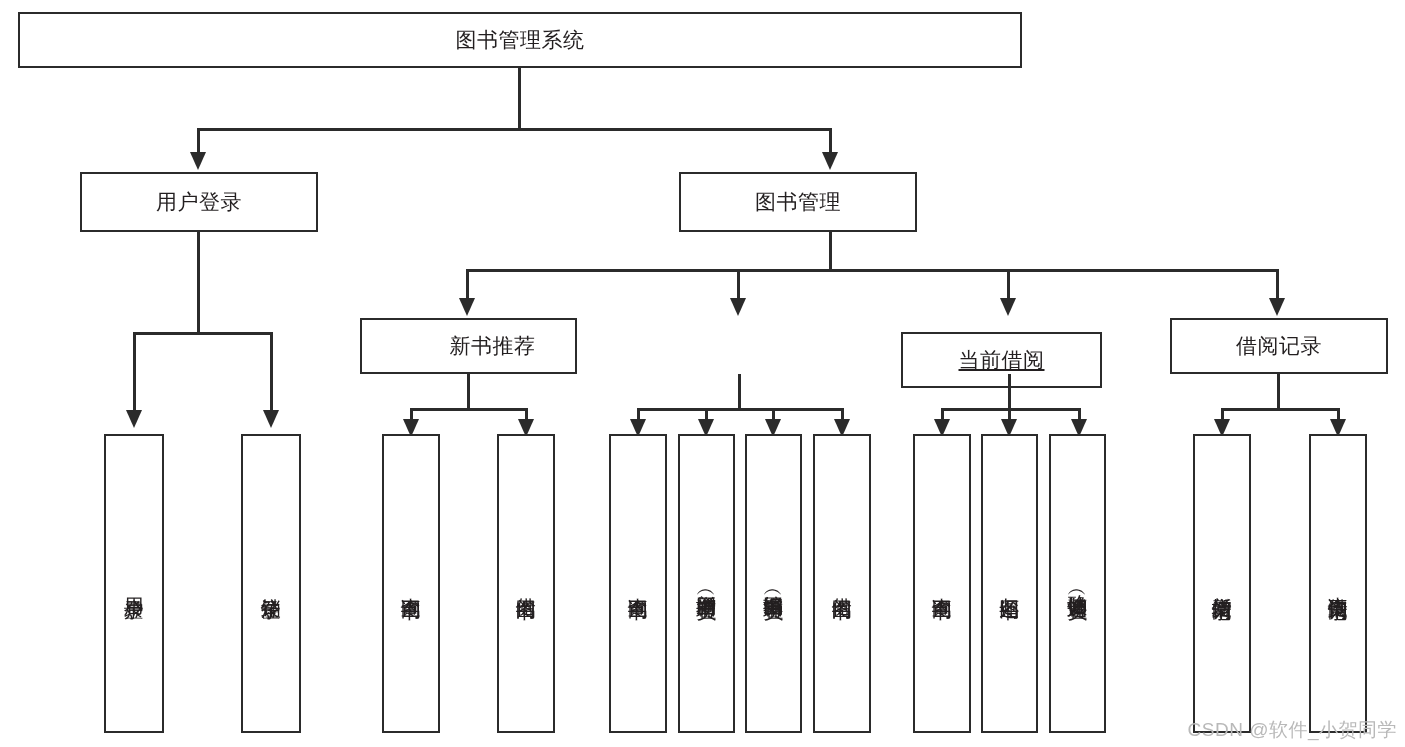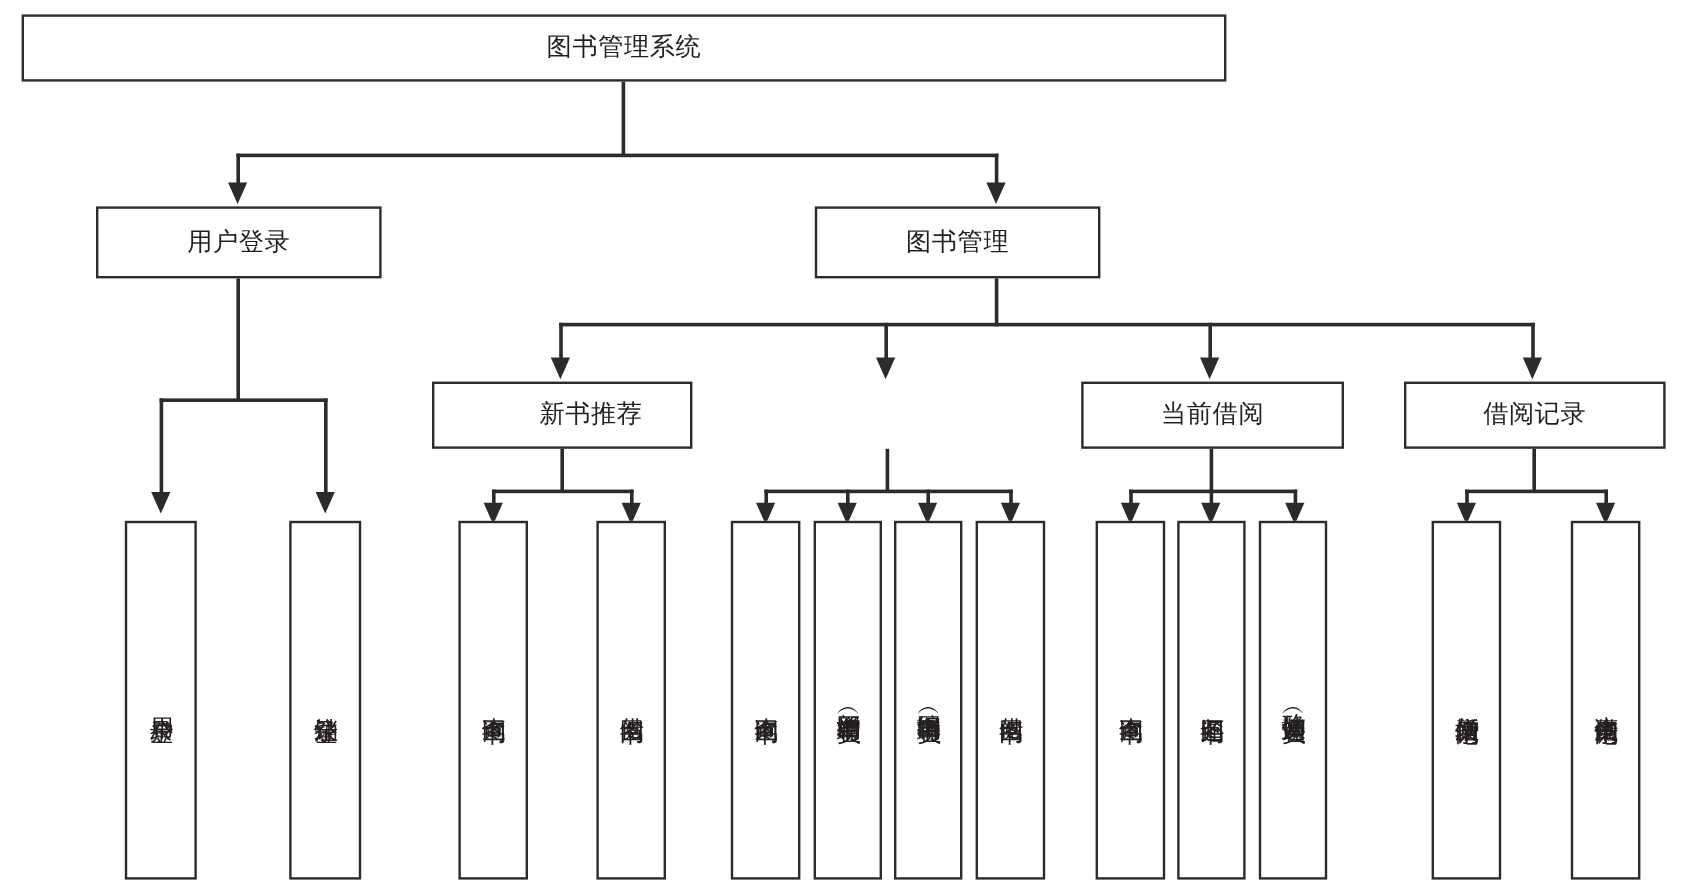--- a/index.html
+++ b/index.html
@@ -118,21 +118,21 @@
   <div class="edge edge-v" style="left:737px; top:269px; width:3px; height:31px;"></div>
   <div class="arrow" style="left:730px; top:298px;"></div>
   <div class="edge edge-v" style="left:1007px; top:269px; width:3px; height:31px;"></div>
   <div class="arrow" style="left:1000px; top:298px;"></div>
   <div class="edge edge-v" style="left:1276px; top:269px; width:3px; height:31px;"></div>
   <div class="arrow" style="left:1269px; top:298px;"></div>
 
   <div class="node horizontal" style="left:360px; top:318px; width:217px; height:56px;padding-left:48px;">
     <span class="label">新书推荐</span>
   </div>
-  <div class="node horizontal" style="left:901px; top:318px; width:219px; height:56px;">
+  <div class="node horizontal" style="left:901px; top:332px; width:201px; height:56px;text-decoration:underline;">
     <span class="label">当前借阅</span>
   </div>
   <div class="node horizontal" style="left:1170px; top:318px; width:218px; height:56px;">
     <span class="label">借阅记录</span>
   </div>
 
   <div class="edge edge-v" style="left:467px; top:374px; width:3px; height:36px;"></div>
   <div class="edge edge-h" style="left:410px; top:408px; width:118px; height:3px;"></div>
   <div class="edge edge-v" style="left:410px; top:408px; width:3px; height:14px;"></div>
   <div class="arrow" style="left:403px; top:419px;"></div>
@@ -203,14 +203,15 @@
     <span class="label">确认归还（管理员）</span>
   </div>
 
   <div class="node vertical" style="left:1193px; top:434px; width:58px; height:299px;">
     <span class="label">新增借阅记录</span>
   </div>
   <div class="node vertical" style="left:1309px; top:434px; width:58px; height:299px;">
     <span class="label">查询借阅记录</span>
   </div>
 
+  <div id="watermark">CSDN @软件_小贺同学</div>
 
 </div>
 
 </body></html>

